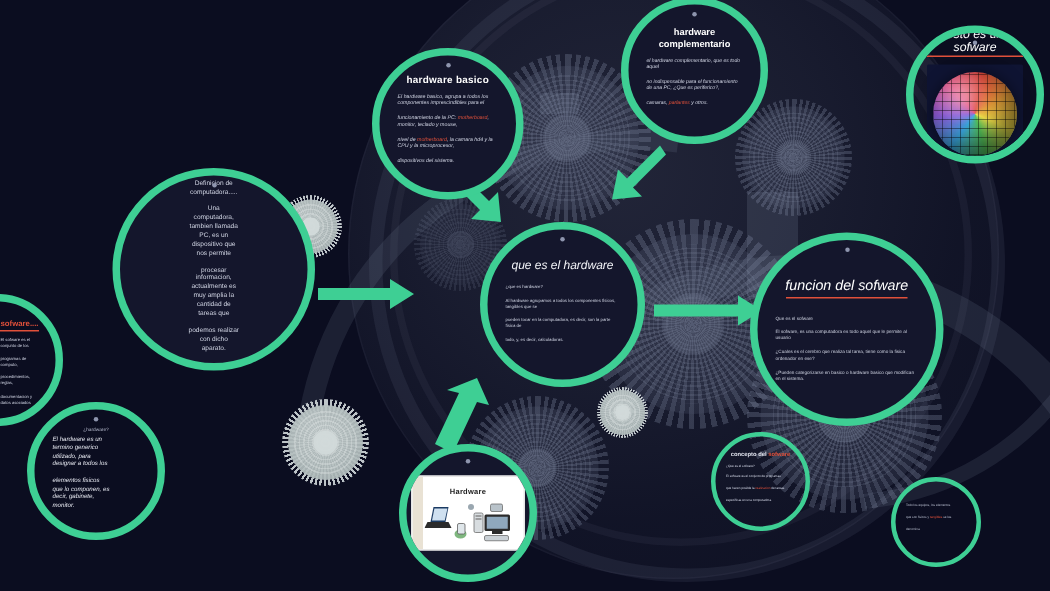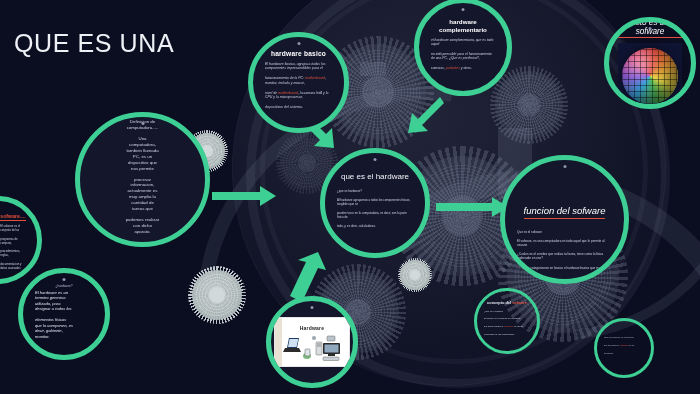--- a/index.html
+++ b/index.html
@@ -121,24 +121,24 @@
   #bub-hw-basico .b-title{font-size:6.6px;margin-bottom:4px;letter-spacing:.2px;}
   #bub-hw-basico .b-body{font-size:3.5px;text-align:left;font-style:italic;}
 
   #bub-hw-comp{left:414px;top:-2px;width:98px;height:98px;}
   #bub-hw-comp .b-title{font-size:6.2px;margin-bottom:5px;}
   #bub-hw-comp .b-body{font-size:3.4px;text-align:left;font-style:italic;}
 
   #bub-software-img{left:604px;top:17px;width:92px;height:92px;background:transparent;}
 
   #bub-que-hw{left:320px;top:148px;width:110px;height:110px;}
-  #bub-que-hw .b-title{font-size:8px;font-weight:normal;color:#f2f3f7;margin-bottom:9px;}
+  #bub-que-hw .b-title{font-size:8px;font-style:italic;font-weight:normal;color:#f2f3f7;margin-bottom:9px;}
   #bub-que-hw .b-body{font-size:2.9px;text-align:left;}
 
-  #bub-funcion{left:500px;top:155px;width:129px;height:129px;align-items:flex-end;}
+  #bub-funcion{left:500px;top:155px;width:129px;height:129px;}
   #bub-funcion .b-title{font-size:9.5px;font-style:italic;font-weight:normal;color:#fff;border-bottom:1px solid #e0503a;display:inline-block;padding-bottom:1px;margin-bottom:11px;}
   #bub-funcion .b-body{font-size:3.1px;text-align:left;}
 
   #bub-hw-slide{left:266px;top:296px;width:92px;height:92px;}
 
   #bub-termino{left:18px;top:268px;width:92px;height:92px;background:transparent;}
   #bub-termino .b-body{font-size:4.1px;font-style:italic;color:#e7e9f1;text-align:left;}
   #bub-termino .b-kicker{font-size:3.2px;color:#b9bed0;margin-bottom:2px;text-align:center;}
 
   #bub-software-left{left:-46px;top:196px;width:88px;height:88px;background:transparent;}
@@ -294,21 +294,20 @@
     </svg>
   </div>
 
   <div class="arrow" style="left:436px;top:196px;">
     <svg width="74" height="22" viewBox="0 0 74 22">
       <path d="M0 7 L56 7 L56 1 L72 11 L56 21 L56 15 L0 15 Z" fill="#3ecf94"></path>
     </svg>
   </div>
 
   <div class="page-title">
-    <div>QUE ES UNA</div>
   </div>
 
   <div class="bubble" id="bub-definicion">
     <span class="dot"></span>
     <div class="inner">
       <div class="b-body">
         <p>
           <span>Definicion de</span><br>
           <span>computadora.....</span>
         </p>

